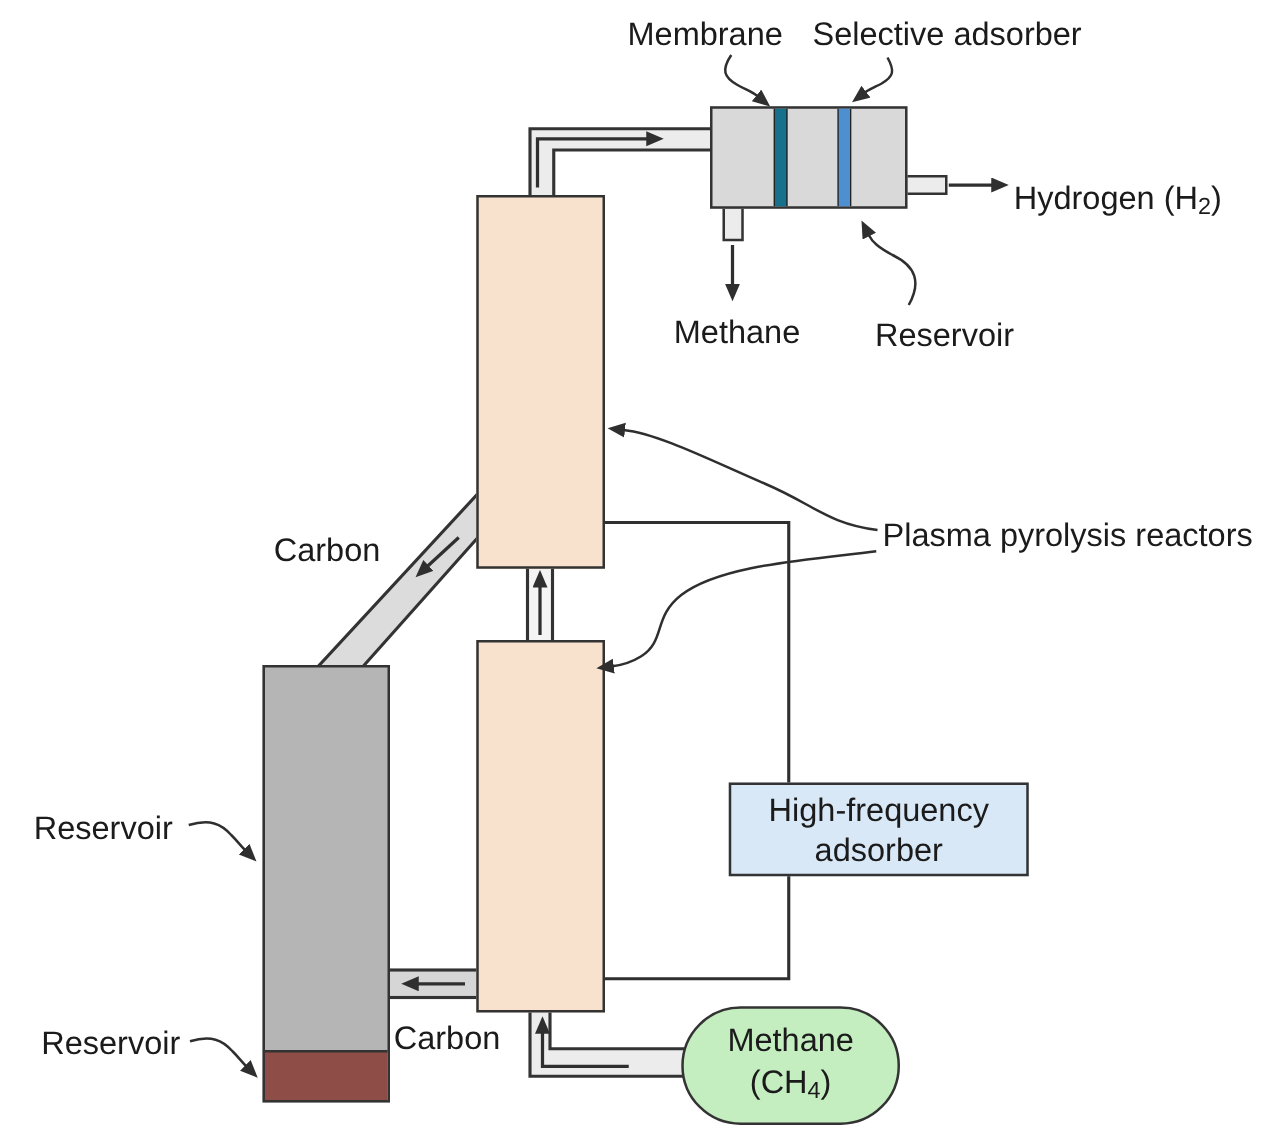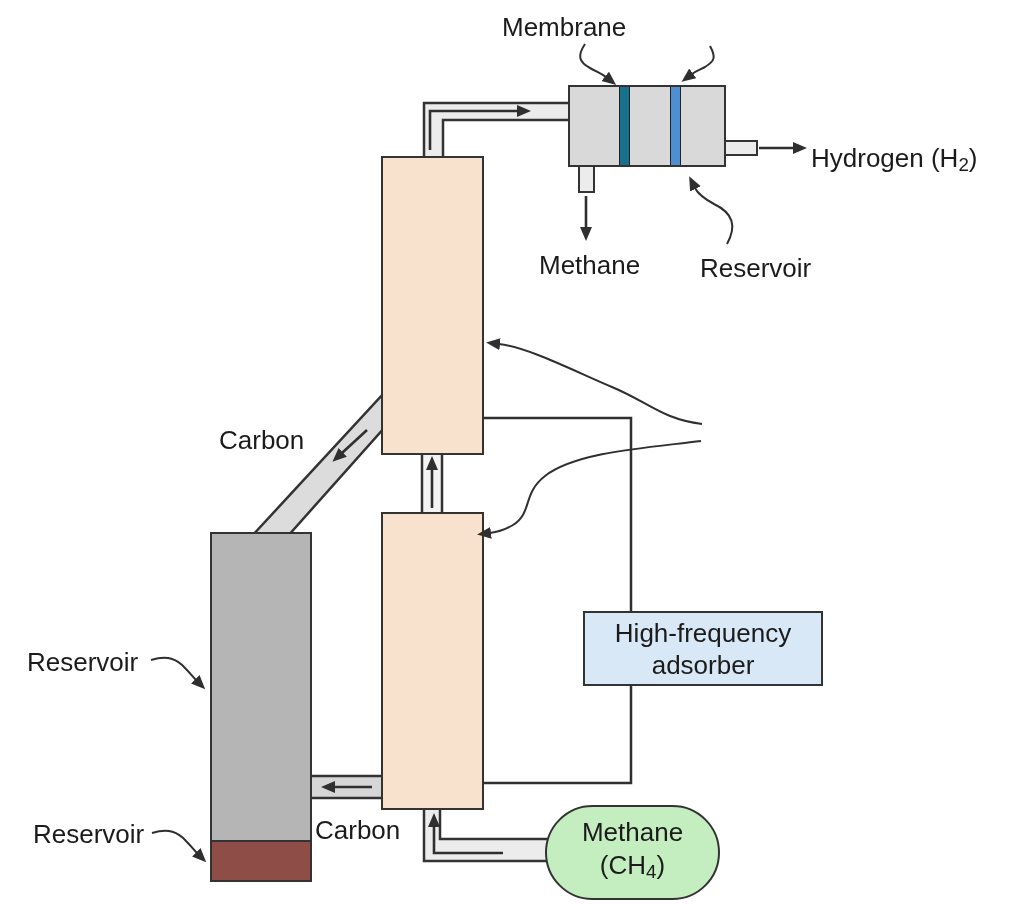--- a/index.html
+++ b/index.html
@@ -24,21 +24,21 @@
   .box{position:absolute;box-sizing:border-box;border:2.5px solid var(--outline);}
   .separator{background:var(--separator-fill);}
   .stripe{position:absolute;top:0;bottom:0;box-sizing:border-box;
           border-left:1.5px solid #222;border-right:1.5px solid #222;}
   .stub{position:absolute;box-sizing:border-box;border:2px solid var(--outline);background:var(--pipe-light);}
   .reactor{background:var(--reactor-fill);}
   .reservoir{background:var(--reservoir-fill);}
   .eccentric{position:absolute;left:0;right:0;bottom:0;height:38px;
              background:var(--eccentric-fill);border-top:2.5px solid var(--outline);}
   .generator{background:var(--generator-fill);display:flex;flex-direction:column;
-             align-items:center;justify-content:center;font-size:26px;line-height:32px;}
+             align-items:center;justify-content:center;font-size:26px;line-height:32px;margin-top:15px;}
   .methane-box{background:var(--methane-fill);border-radius:48px;display:flex;flex-direction:column;
              align-items:center;justify-content:center;font-size:26px;line-height:33px;}
   .lbl{position:absolute;font-size:26px;line-height:28px;white-space:nowrap;}
   .sub{font-size:0.72em;vertical-align:-0.22em;}
 </style>
 </head>
 <body>
 
 <div class="canvas">
 
@@ -96,22 +96,24 @@
     <path class="leader" d="M710,46 C716,57 715,61 705,67 C699,70 696,71 692,74" marker-end="url(#ah)"></path>
     <path class="leader" d="M727,244 C737,226 733,213 714,204 C703,198 698,194 695,188" marker-end="url(#ah)"></path>
     <path class="leader" d="M702,424 C662,419 650,403 612,387 C570,369 527,347 499,344" marker-end="url(#ah)"></path>
     <path class="leader" d="M701,441 C645,448 576,452 545,476 C522,494 533,512 513,525 C505,530 498,532 490,533" marker-end="url(#ah)"></path>
     <path class="leader" d="M151,660 C168,655 177,659 185,668 C190,673 192,676 196,680" marker-end="url(#ah)"></path>
     <path class="leader" d="M152,833 C169,828 178,832 186,841 C191,846 193,849 197,853" marker-end="url(#ah)"></path>
   </svg>
 
   <div class="labels layer">
     <div class="lbl" style="left:502px;top:13px;">Membrane</div>
+    <div class="lbl" style="left:650px;top:13px;">Selective adsorber</div>
     <div class="lbl" style="left:811px;top:144px;"><span>Hydrogen (H</span><span class="sub">2</span><span>)</span></div>
     <div class="lbl" style="left:539px;top:251px;">Methane</div>
     <div class="lbl" style="left:700px;top:254px;">Reservoir</div>
+    <div class="lbl" style="left:706px;top:414px;">Plasma pyrolysis reactors</div>
     <div class="lbl" style="left:219px;top:426px;">Carbon</div>
     <div class="lbl" style="left:27px;top:648px;">Reservoir</div>
     <div class="lbl" style="left:33px;top:820px;">Reservoir</div>
     <div class="lbl" style="left:315px;top:816px;">Carbon</div>
   </div>
 
 </div>
 
 </body></html>

